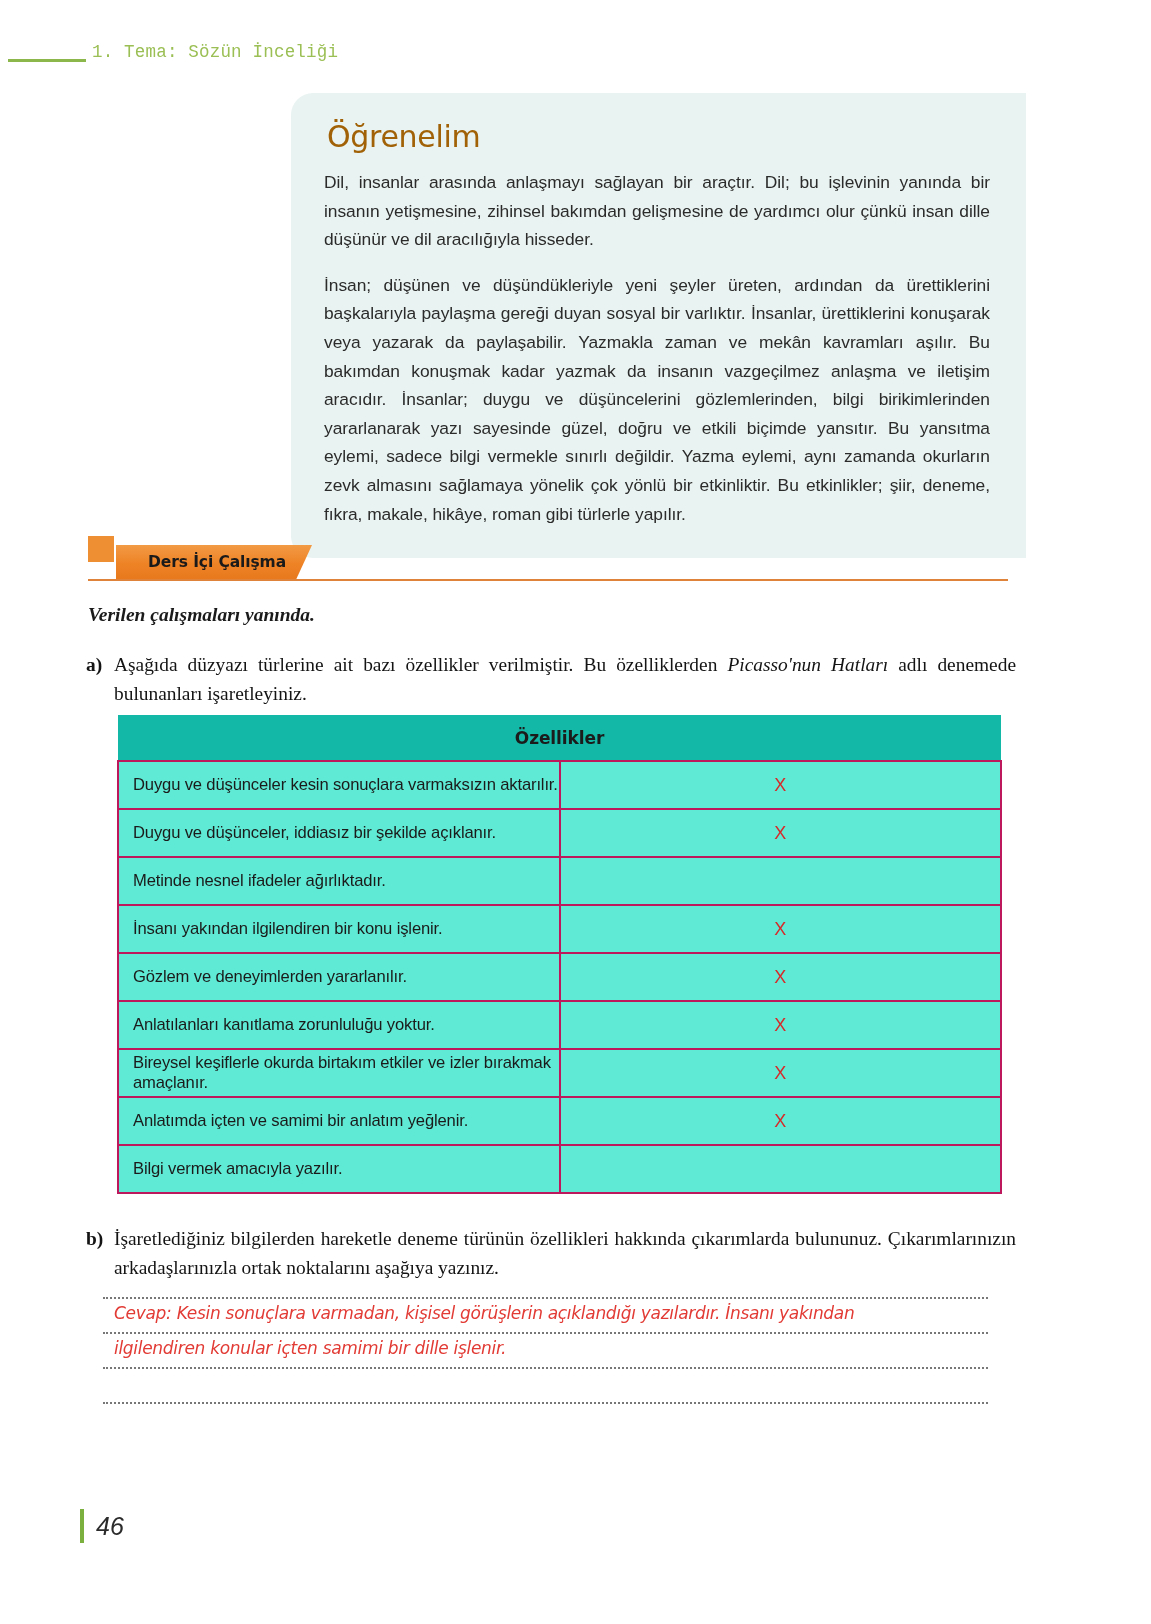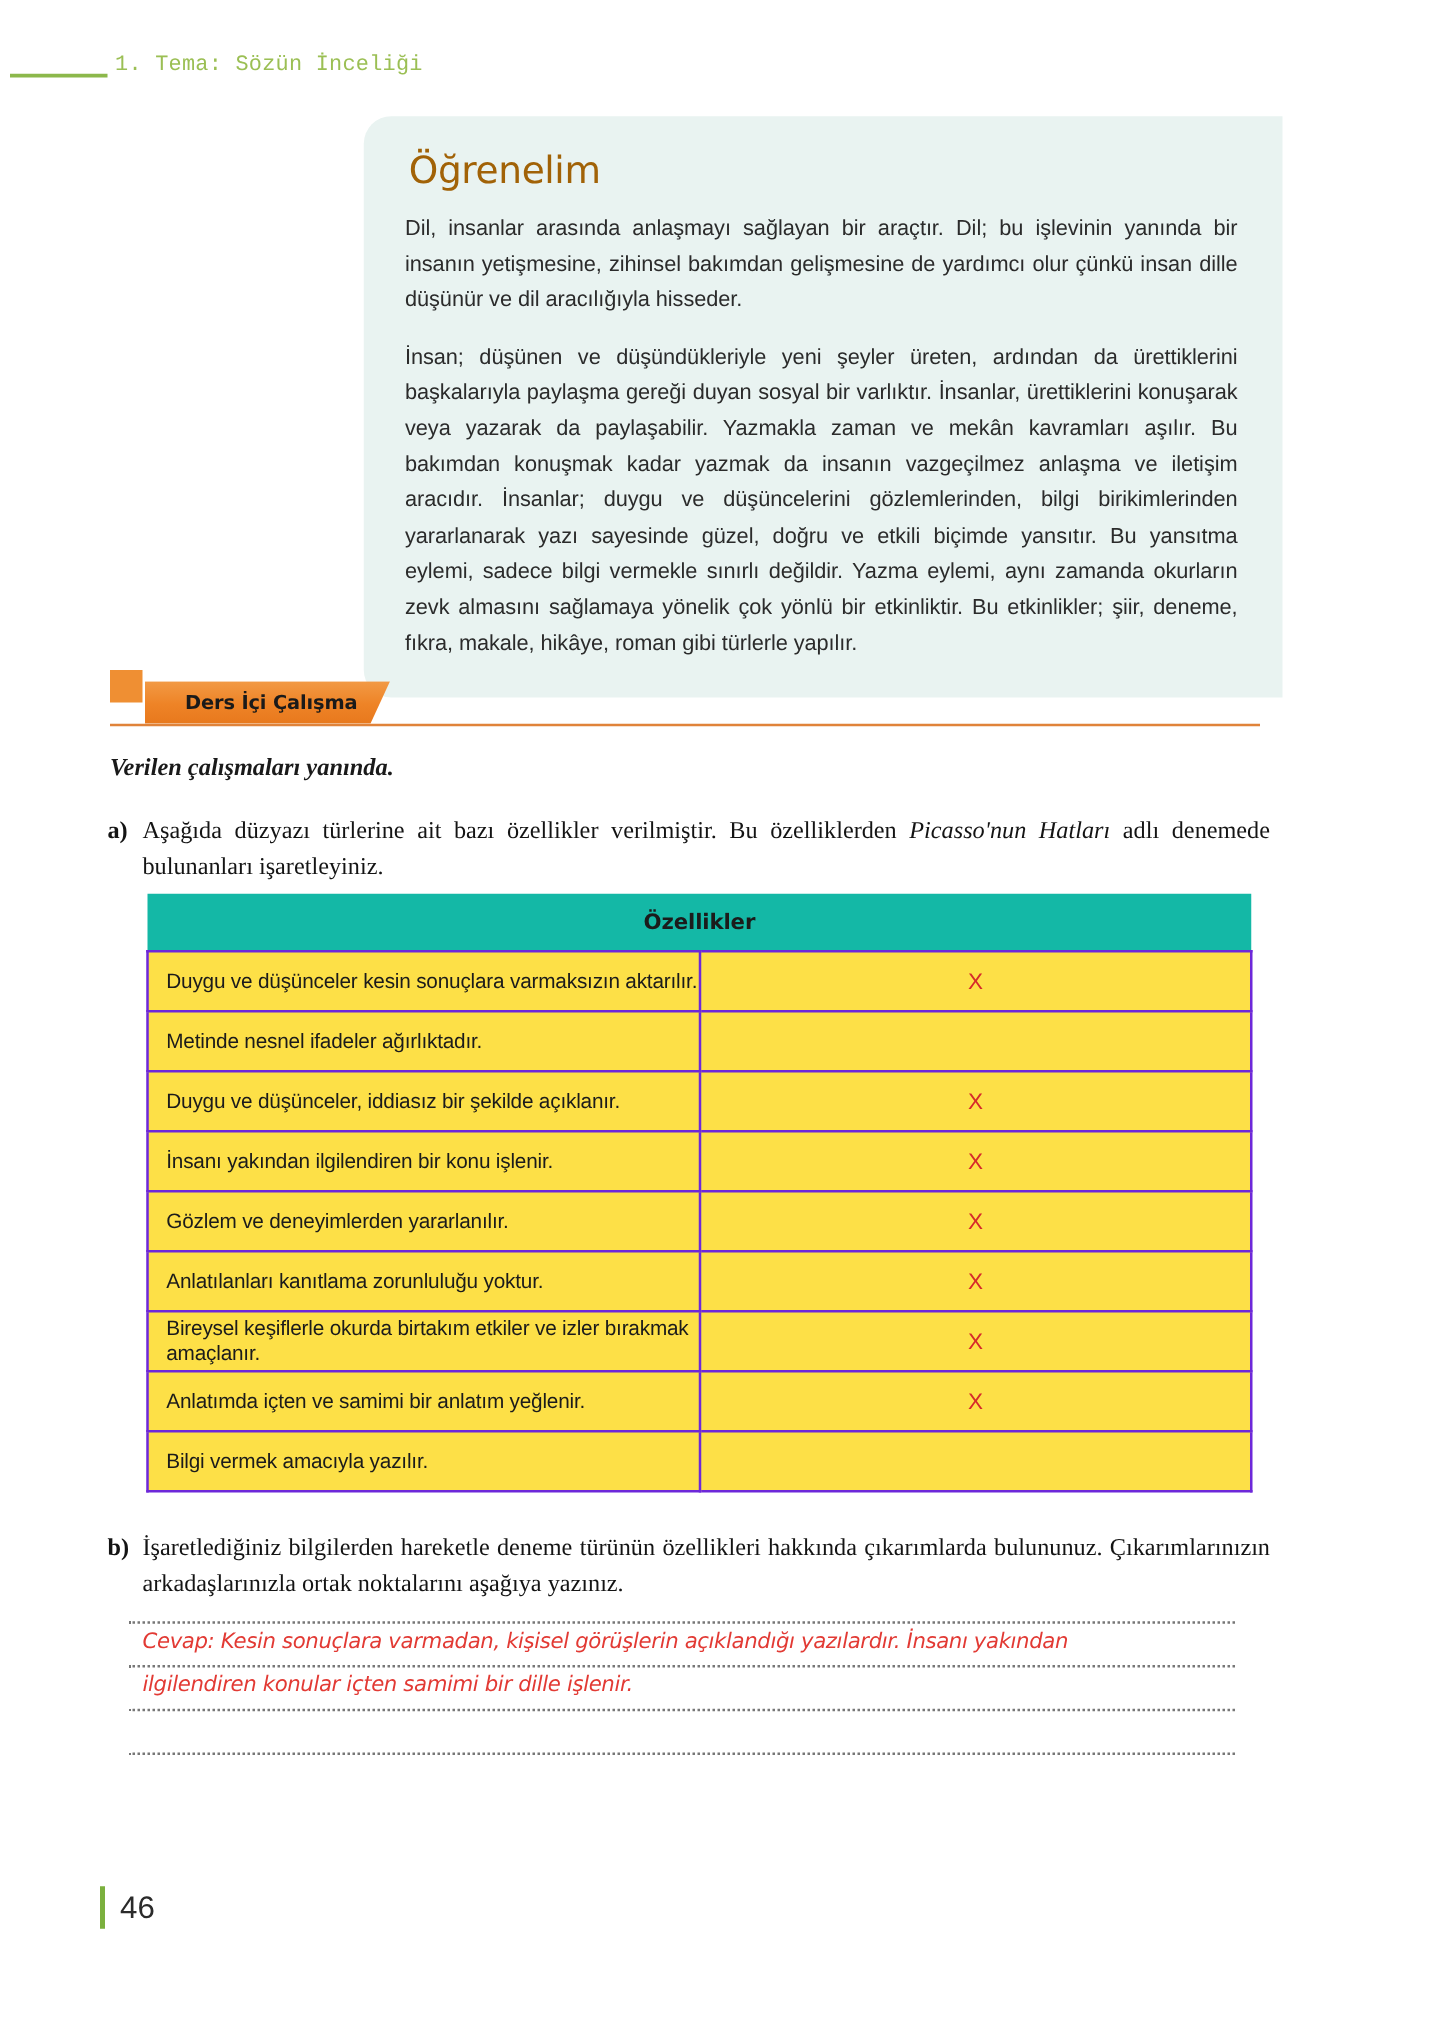--- a/index.html
+++ b/index.html
@@ -162,22 +162,22 @@
     color: #1b1b1b;
     font-family: "DejaVu Sans", sans-serif;
     font-weight: bold;
     font-size: 17px;
     height: 43px;
     text-align: center;
     border: none;
     letter-spacing: -0.1px;
   }
   .tbl td {
-    background: #fde047;
-    border: 2px solid #6d28d9;
+    background: #5eead4;
+    border: 2px solid #be185d;
     height: 46px;
     font-family: "Liberation Sans", sans-serif;
     font-size: 16.6px;
     color: #1b1b1b;
     padding: 0 0 0 14px;
     letter-spacing: -0.15px;
   }
   .tbl td.mark {
     width: 54px;
     padding: 0;
@@ -225,20 +225,21 @@
   .footer-bar {
     width: 4px;
     height: 34px;
     background: #7bb03e;
     margin-right: 12px;
   }
   .footer-num {
     font-family: "Liberation Sans", sans-serif;
     font-size: 25px;
     color: #2b2b2b;
+    font-style: italic;
   }
 </style>
 </head>
 <body>
 
 <div class="header">
   <div class="header-rule"></div>
   <div class="header-title">1. Tema: Sözün İnceliği</div>
 </div>
 
@@ -268,26 +269,26 @@
     <tr>
       <th colspan="2">Özellikler</th>
     </tr>
   </thead>
   <tbody>
       <tr>
         <td>Duygu ve düşünceler kesin sonuçlara varmaksızın aktarılır.</td>
         <td class="mark">X</td>
       </tr>
       <tr>
+        <td>Duygu ve düşünceler, iddiasız bir şekilde açıklanır.</td>
+        <td class="mark">X</td>
+      </tr>
+      <tr>
         <td>Metinde nesnel ifadeler ağırlıktadır.</td>
         <td class="mark"></td>
-      </tr>
-      <tr>
-        <td>Duygu ve düşünceler, iddiasız bir şekilde açıklanır.</td>
-        <td class="mark">X</td>
       </tr>
       <tr>
         <td>İnsanı yakından ilgilendiren bir konu işlenir.</td>
         <td class="mark">X</td>
       </tr>
       <tr>
         <td>Gözlem ve deneyimlerden yararlanılır.</td>
         <td class="mark">X</td>
       </tr>
       <tr>

